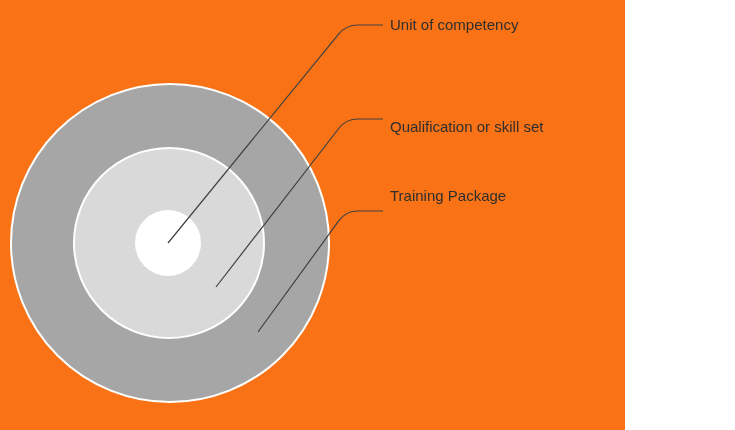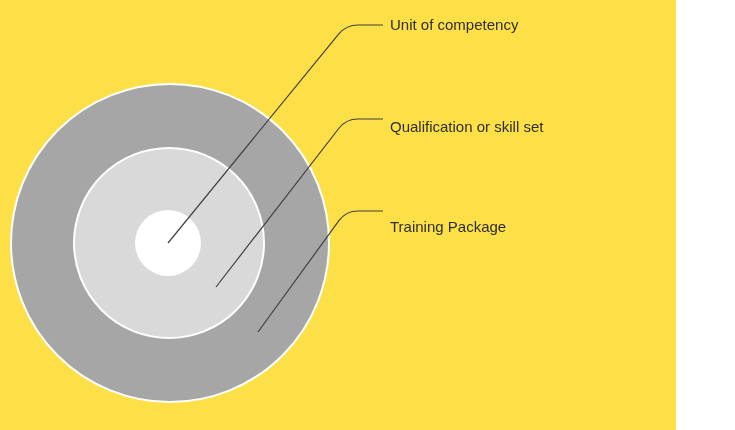--- a/index.html
+++ b/index.html
@@ -2,44 +2,44 @@
 <html><head>
 <meta charset="utf-8">
 <style>
   html, body {
     margin: 0;
     padding: 0;
     background: #ffffff;
   }
   #canvas {
     position: relative;
-    width: 676px;
+    width: 625px;
     height: 430px;
-    background: #fde047;
+    background: #f97316;
     overflow: hidden;
     font-family: "Liberation Sans", sans-serif;
   }
   #diagram-svg {
     position: absolute;
     left: 0;
     top: 0;
     width: 735px;
     height: 430px;
   }
   .callout-label {
     position: absolute;
     left: 390px;
     font-size: 15px;
     line-height: 18px;
     color: #2e2e2e;
     white-space: nowrap;
   }
   #label-unit   { top: 16px;  }
   #label-qual   { top: 118px; }
-  #label-train  { top: 218px; }
+  #label-train  { top: 187px; }
   .leader {
     fill: none;
     stroke-width: 1.2;
   }
 </style>
 </head>
 <body>
 
 <div id="canvas">
 

